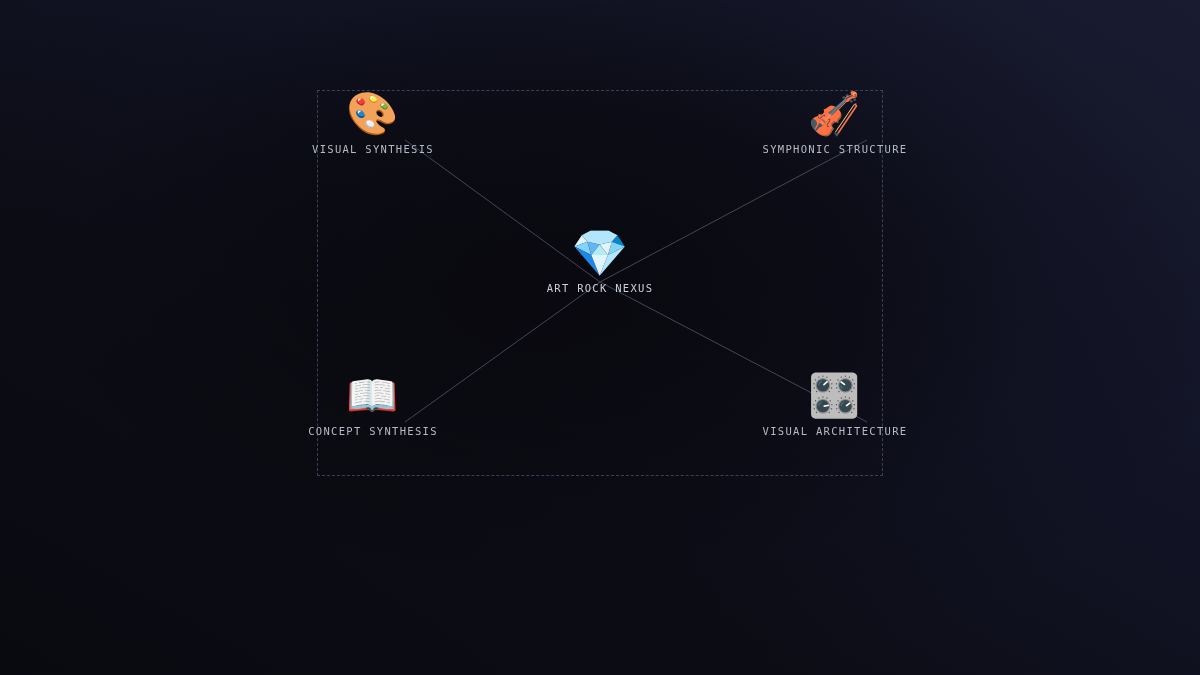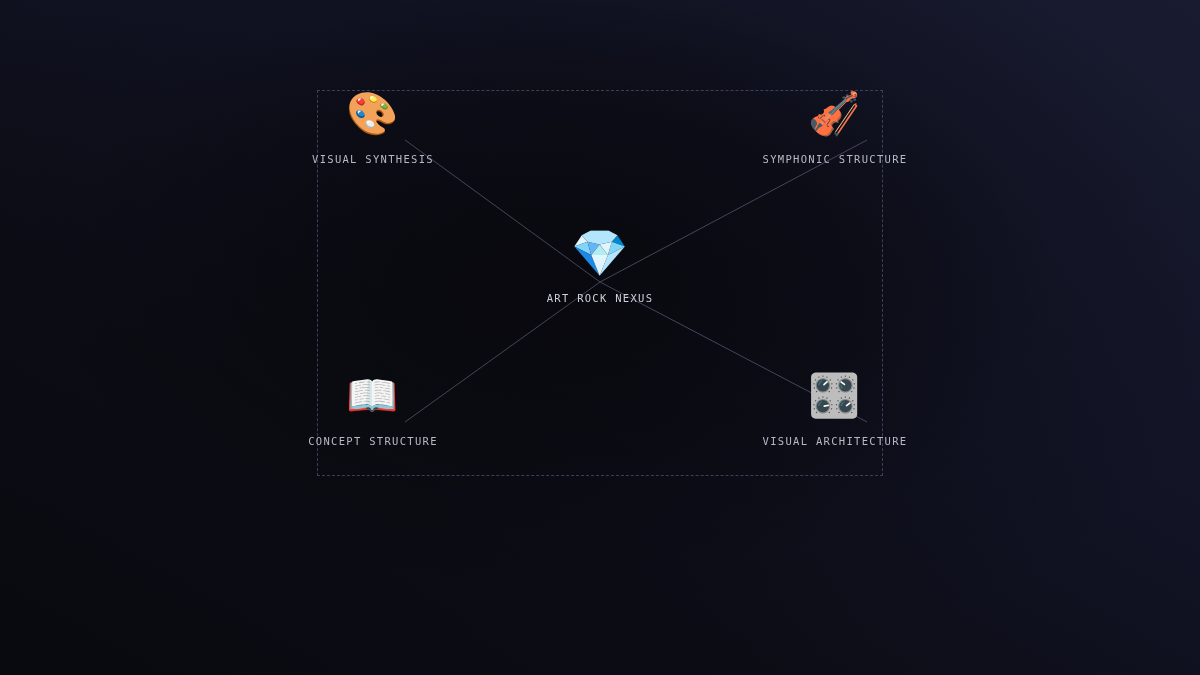--- a/index.html
+++ b/index.html
@@ -63,21 +63,20 @@
   .node-emoji {
     font-family: "DejaVu Sans", sans-serif;
     font-size: 42px;
     line-height: 1;
     display: block;
     height: 50px;
   }
 
   .node-label {
     display: block;
-    margin-top: 10px;
     font-family: "DejaVu Sans Mono", "Liberation Mono", monospace;
     font-size: 10.5px;
     letter-spacing: 1.3px;
     color: #b6bac6;
     white-space: nowrap;
   }
 
   .node.center .node-emoji { font-size: 46px; height: 52px; }
   .node.center .node-label { color: #ccd0da; }
 
@@ -122,21 +121,21 @@
     <span class="node-label">VISUAL SYNTHESIS</span>
   </div>
 
   <div class="node node-ss">
     <span class="node-emoji">🎻</span>
     <span class="node-label">SYMPHONIC STRUCTURE</span>
   </div>
 
   <div class="node node-cn">
     <span class="node-emoji">📖</span>
-    <span class="node-label">CONCEPT STRUCTURE</span>
+    <span class="node-label">CONCEPT SYNTHESIS</span>
   </div>
 
   <div class="node node-sa">
     <span class="node-emoji">🎛️</span>
     <span class="node-label">VISUAL ARCHITECTURE</span>
   </div>
 
   <div class="node center node-nexus">
     <span class="node-emoji">💎</span>
     <span class="node-label">ART ROCK NEXUS</span>

